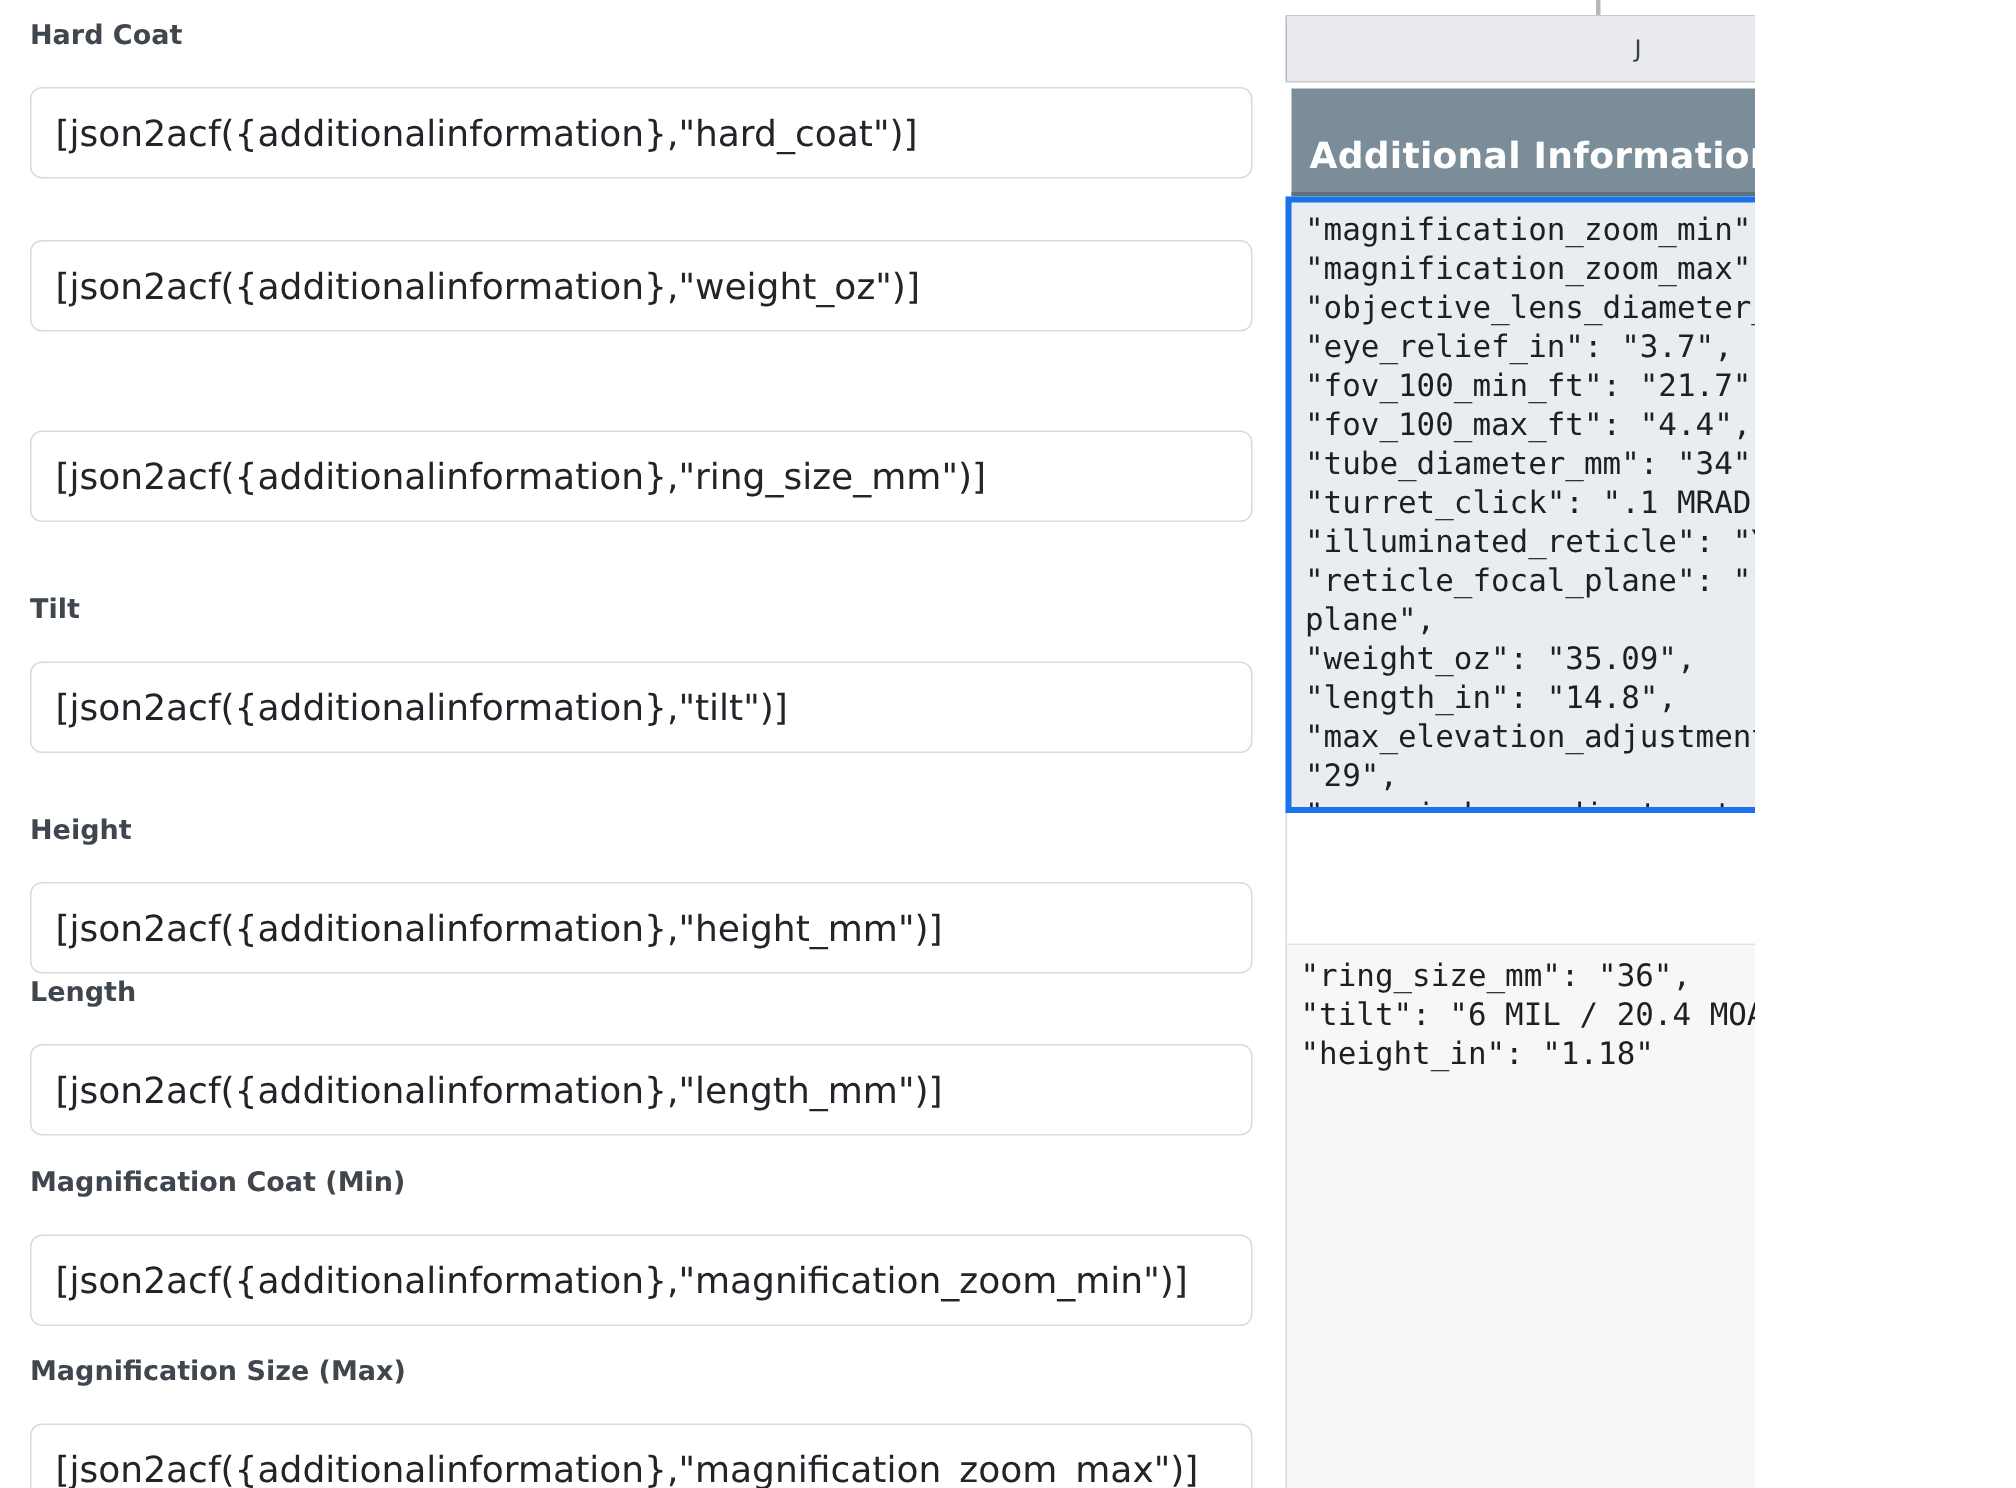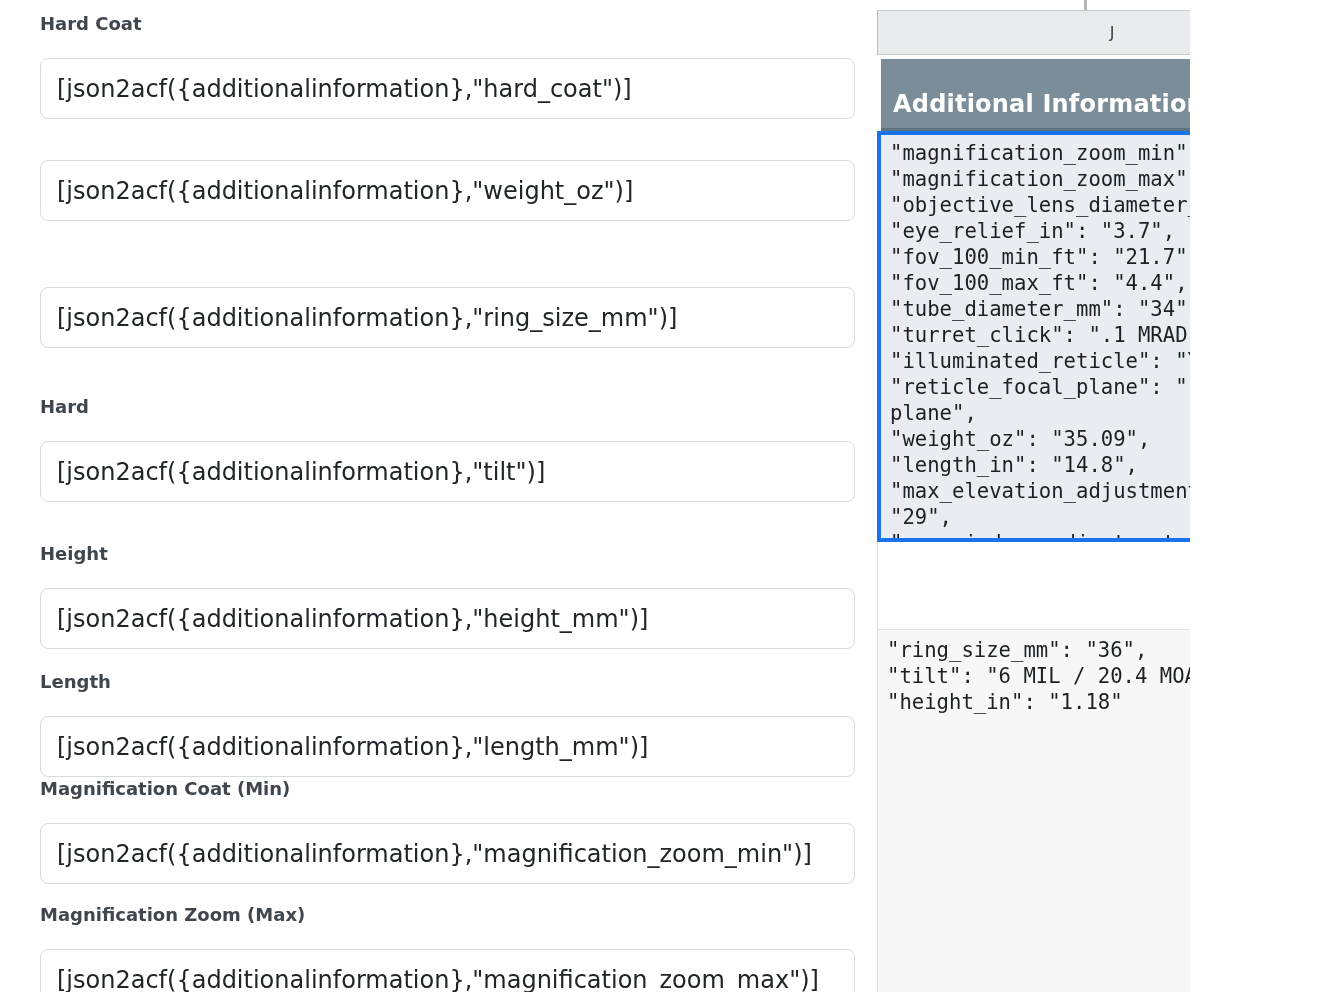--- a/index.html
+++ b/index.html
@@ -1,17 +1,17 @@
 <!DOCTYPE html>
 <html><head>
 <meta charset="utf-8">
 <style>
   html,body{margin:0;padding:0;background:#ffffff;}
   .stage{position:relative;width:1170px;height:992px;overflow:hidden;background:#ffffff;
-         font-family:"DejaVu Sans","Liberation Sans",sans-serif;margin-left:20px;}
+         font-family:"DejaVu Sans","Liberation Sans",sans-serif;}
 
   
   .form-panel{position:absolute;left:0;top:0;width:856px;height:992px;}
   .field-group{position:absolute;left:20px;width:816px;}
   .field-label{font-size:18px;font-weight:bold;color:#3f464d;line-height:26px;}
   .field-input{
     display:block;box-sizing:border-box;margin-top:21px;width:815px;height:61px;
     border:1px solid #d8dbde;border-radius:8px;background:#ffffff;
     font-family:"DejaVu Sans","Liberation Sans",sans-serif;
     font-size:24px;color:#212529;padding:0 2px 0 16px;outline:none;
@@ -75,41 +75,41 @@
 
     <div class="field-group" style="top:139px">
       <input class="field-input" type="text" value="[json2acf({additionalinformation},&quot;weight_oz&quot;)]" style="">
     </div>
 
     <div class="field-group" style="top:266px">
       <input class="field-input" type="text" value="[json2acf({additionalinformation},&quot;ring_size_mm&quot;)]" style="">
     </div>
 
     <div class="field-group" style="top:394px">
-      <div class="field-label">Hard</div>
+      <div class="field-label">Tilt</div>
       <input class="field-input" type="text" value="[json2acf({additionalinformation},&quot;tilt&quot;)]" style="">
     </div>
 
     <div class="field-group" style="top:541px">
       <div class="field-label">Height</div>
       <input class="field-input" type="text" value="[json2acf({additionalinformation},&quot;height_mm&quot;)]" style="">
     </div>
 
-    <div class="field-group" style="top:669px">
+    <div class="field-group" style="top:649px">
       <div class="field-label">Length</div>
       <input class="field-input" type="text" value="[json2acf({additionalinformation},&quot;length_mm&quot;)]" style="">
     </div>
 
     <div class="field-group" style="top:776px">
       <div class="field-label">Magnification Coat (Min)</div>
       <input class="field-input" type="text" value="[json2acf({additionalinformation},&quot;magnification_zoom_min&quot;)]" style="">
     </div>
 
     <div class="field-group" style="top:902px">
-      <div class="field-label">Magnification Zoom (Max)</div>
+      <div class="field-label">Magnification Size (Max)</div>
       <input class="field-input" type="text" value="[json2acf({additionalinformation},&quot;magnification_zoom_max&quot;)]" style="">
     </div>
 
   </div>
 
   <div class="sheet-panel">
 
     <div class="tick"></div>
 
     <div class="col-letter-row">

